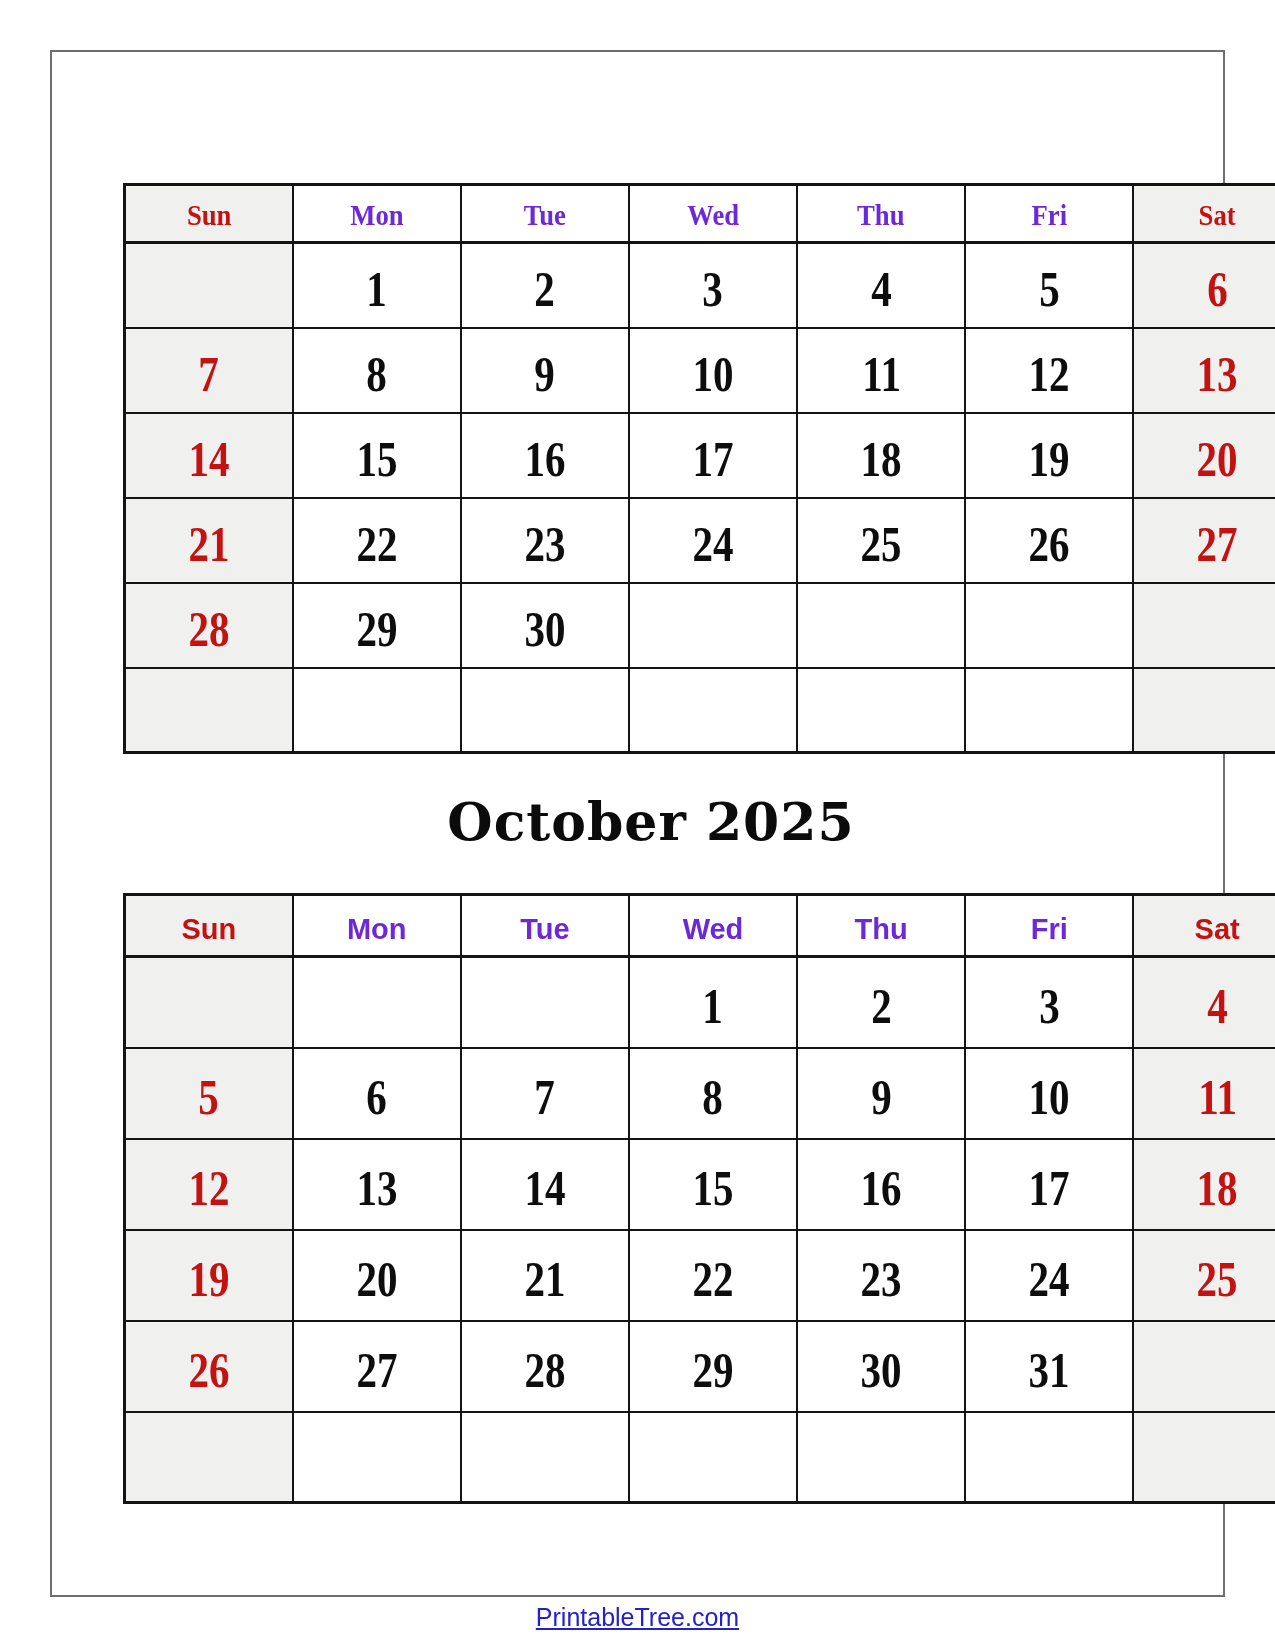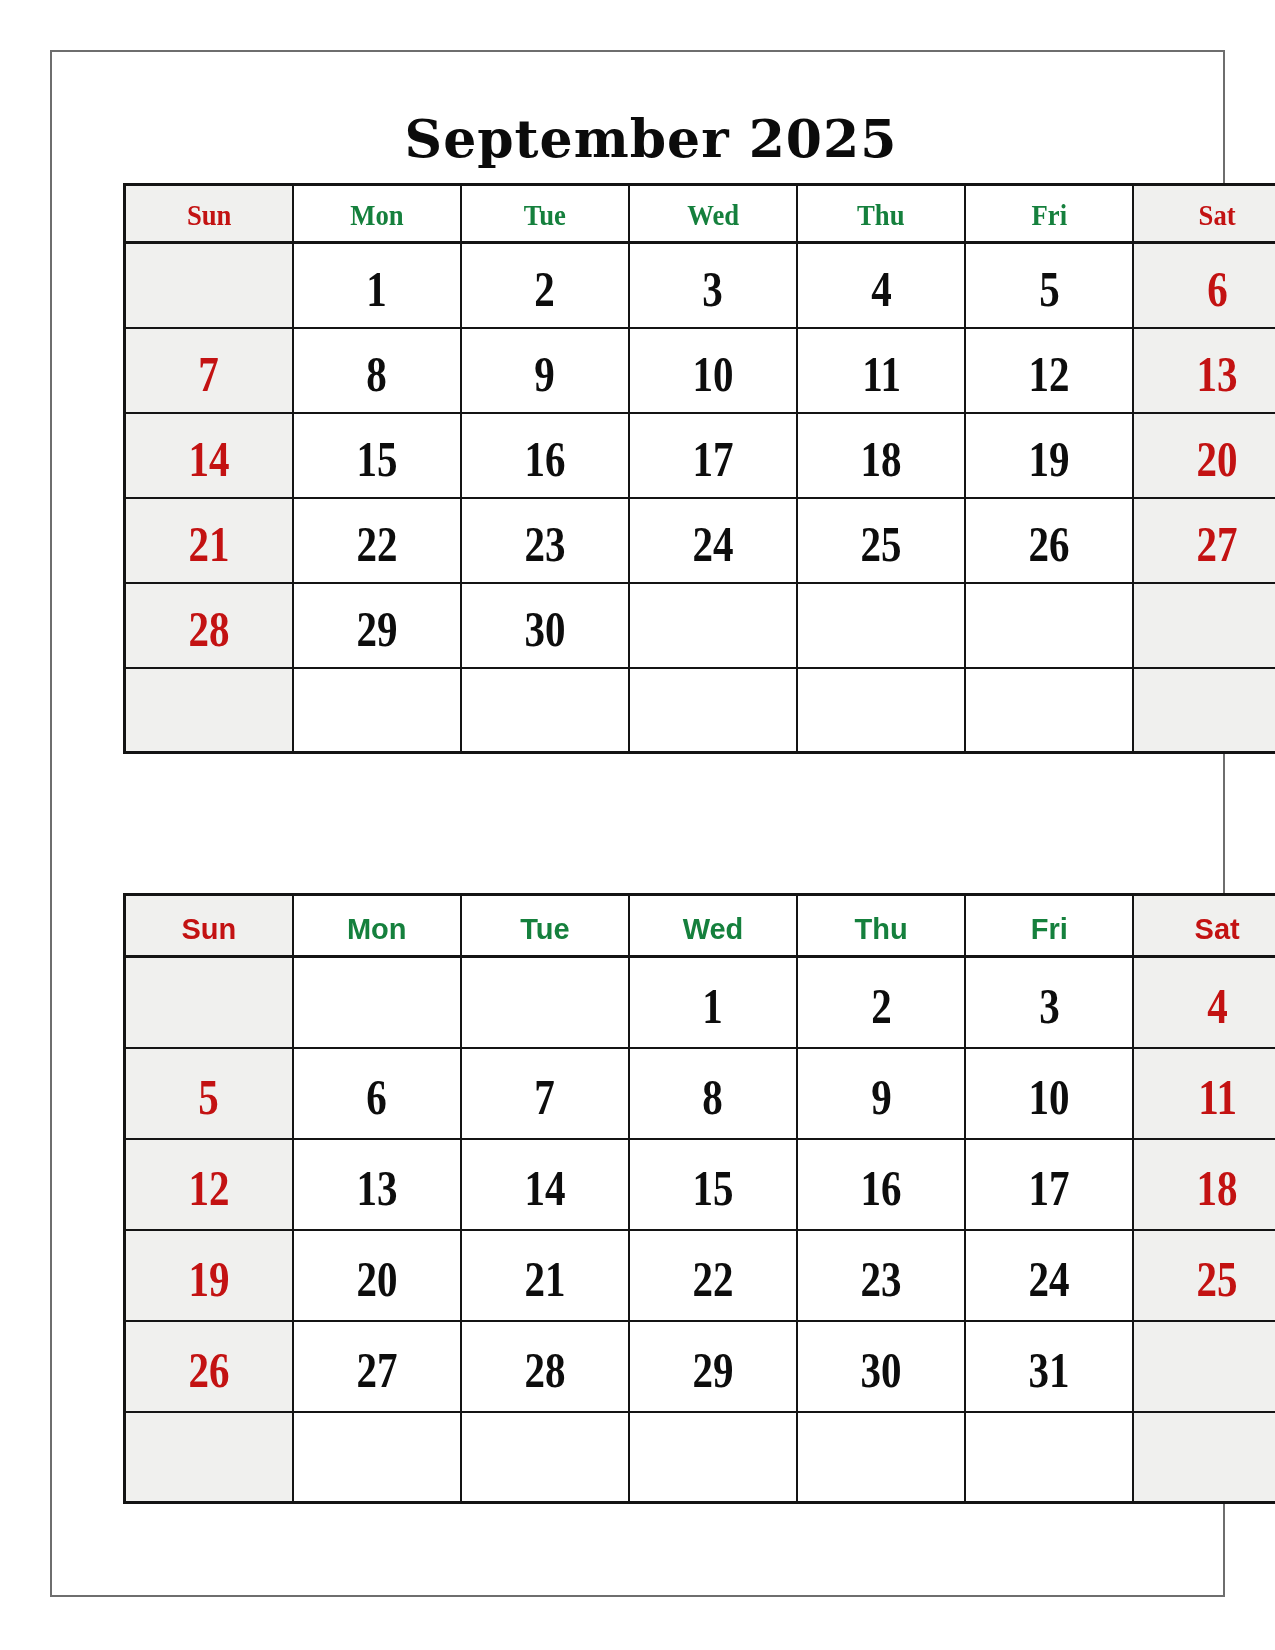--- a/index.html
+++ b/index.html
@@ -47,21 +47,21 @@
     text-align:center;
     overflow:hidden;
   }
   table.calendar thead tr { border-bottom:3px solid var(--grid_line,#141414); }
 
   table.calendar th {
     vertical-align:bottom;
     padding-bottom:9px;
     font-size:29px;
     font-weight:bold;
-    color:#15803d;
+    color:#6d28d9;
   }
   table.calendar.sep th { height:58px; font-family:"Liberation Serif", serif; }
   table.calendar.oct th { height:62px; font-family:"Liberation Sans", sans-serif; }
 
   table.calendar td {
     vertical-align:middle;
     font-family:"Liberation Serif", serif;
     font-weight:bold;
     font-size:50px;
     color:#0d0d0d;
@@ -96,21 +96,20 @@
     text-decoration:underline;
     cursor:pointer;
   }
 </style>
 </head>
 <body>
 
 <div class="page">
   <div class="frame">
 
-    <div class="cal-title sep">September 2025</div>
 
     <table class="calendar sep">
         <thead>
           <tr>
             <th class="weekend"><span class="wd">Sun</span></th>
             <th><span class="wd">Mon</span></th>
             <th><span class="wd">Tue</span></th>
             <th><span class="wd">Wed</span></th>
             <th><span class="wd">Thu</span></th>
             <th><span class="wd">Fri</span></th>
@@ -168,20 +167,21 @@
             <td></td>
             <td></td>
             <td></td>
             <td></td>
             <td></td>
             <td class="weekend"></td>
           </tr>
         </tbody>
       </table>
 
+    <div class="cal-title oct">October 2025</div>
 
     <table class="calendar oct">
         <thead>
           <tr>
             <th class="weekend"><span class="wd">Sun</span></th>
             <th><span class="wd">Mon</span></th>
             <th><span class="wd">Tue</span></th>
             <th><span class="wd">Wed</span></th>
             <th><span class="wd">Thu</span></th>
             <th><span class="wd">Fri</span></th>
@@ -241,13 +241,16 @@
             <td></td>
             <td></td>
             <td></td>
             <td class="weekend"></td>
           </tr>
         </tbody>
       </table>
 
   </div>
 
+  <div class="footer">
+    <a>PrintableTree.com</a>
+  </div>
 </div>
 
 </body></html>

